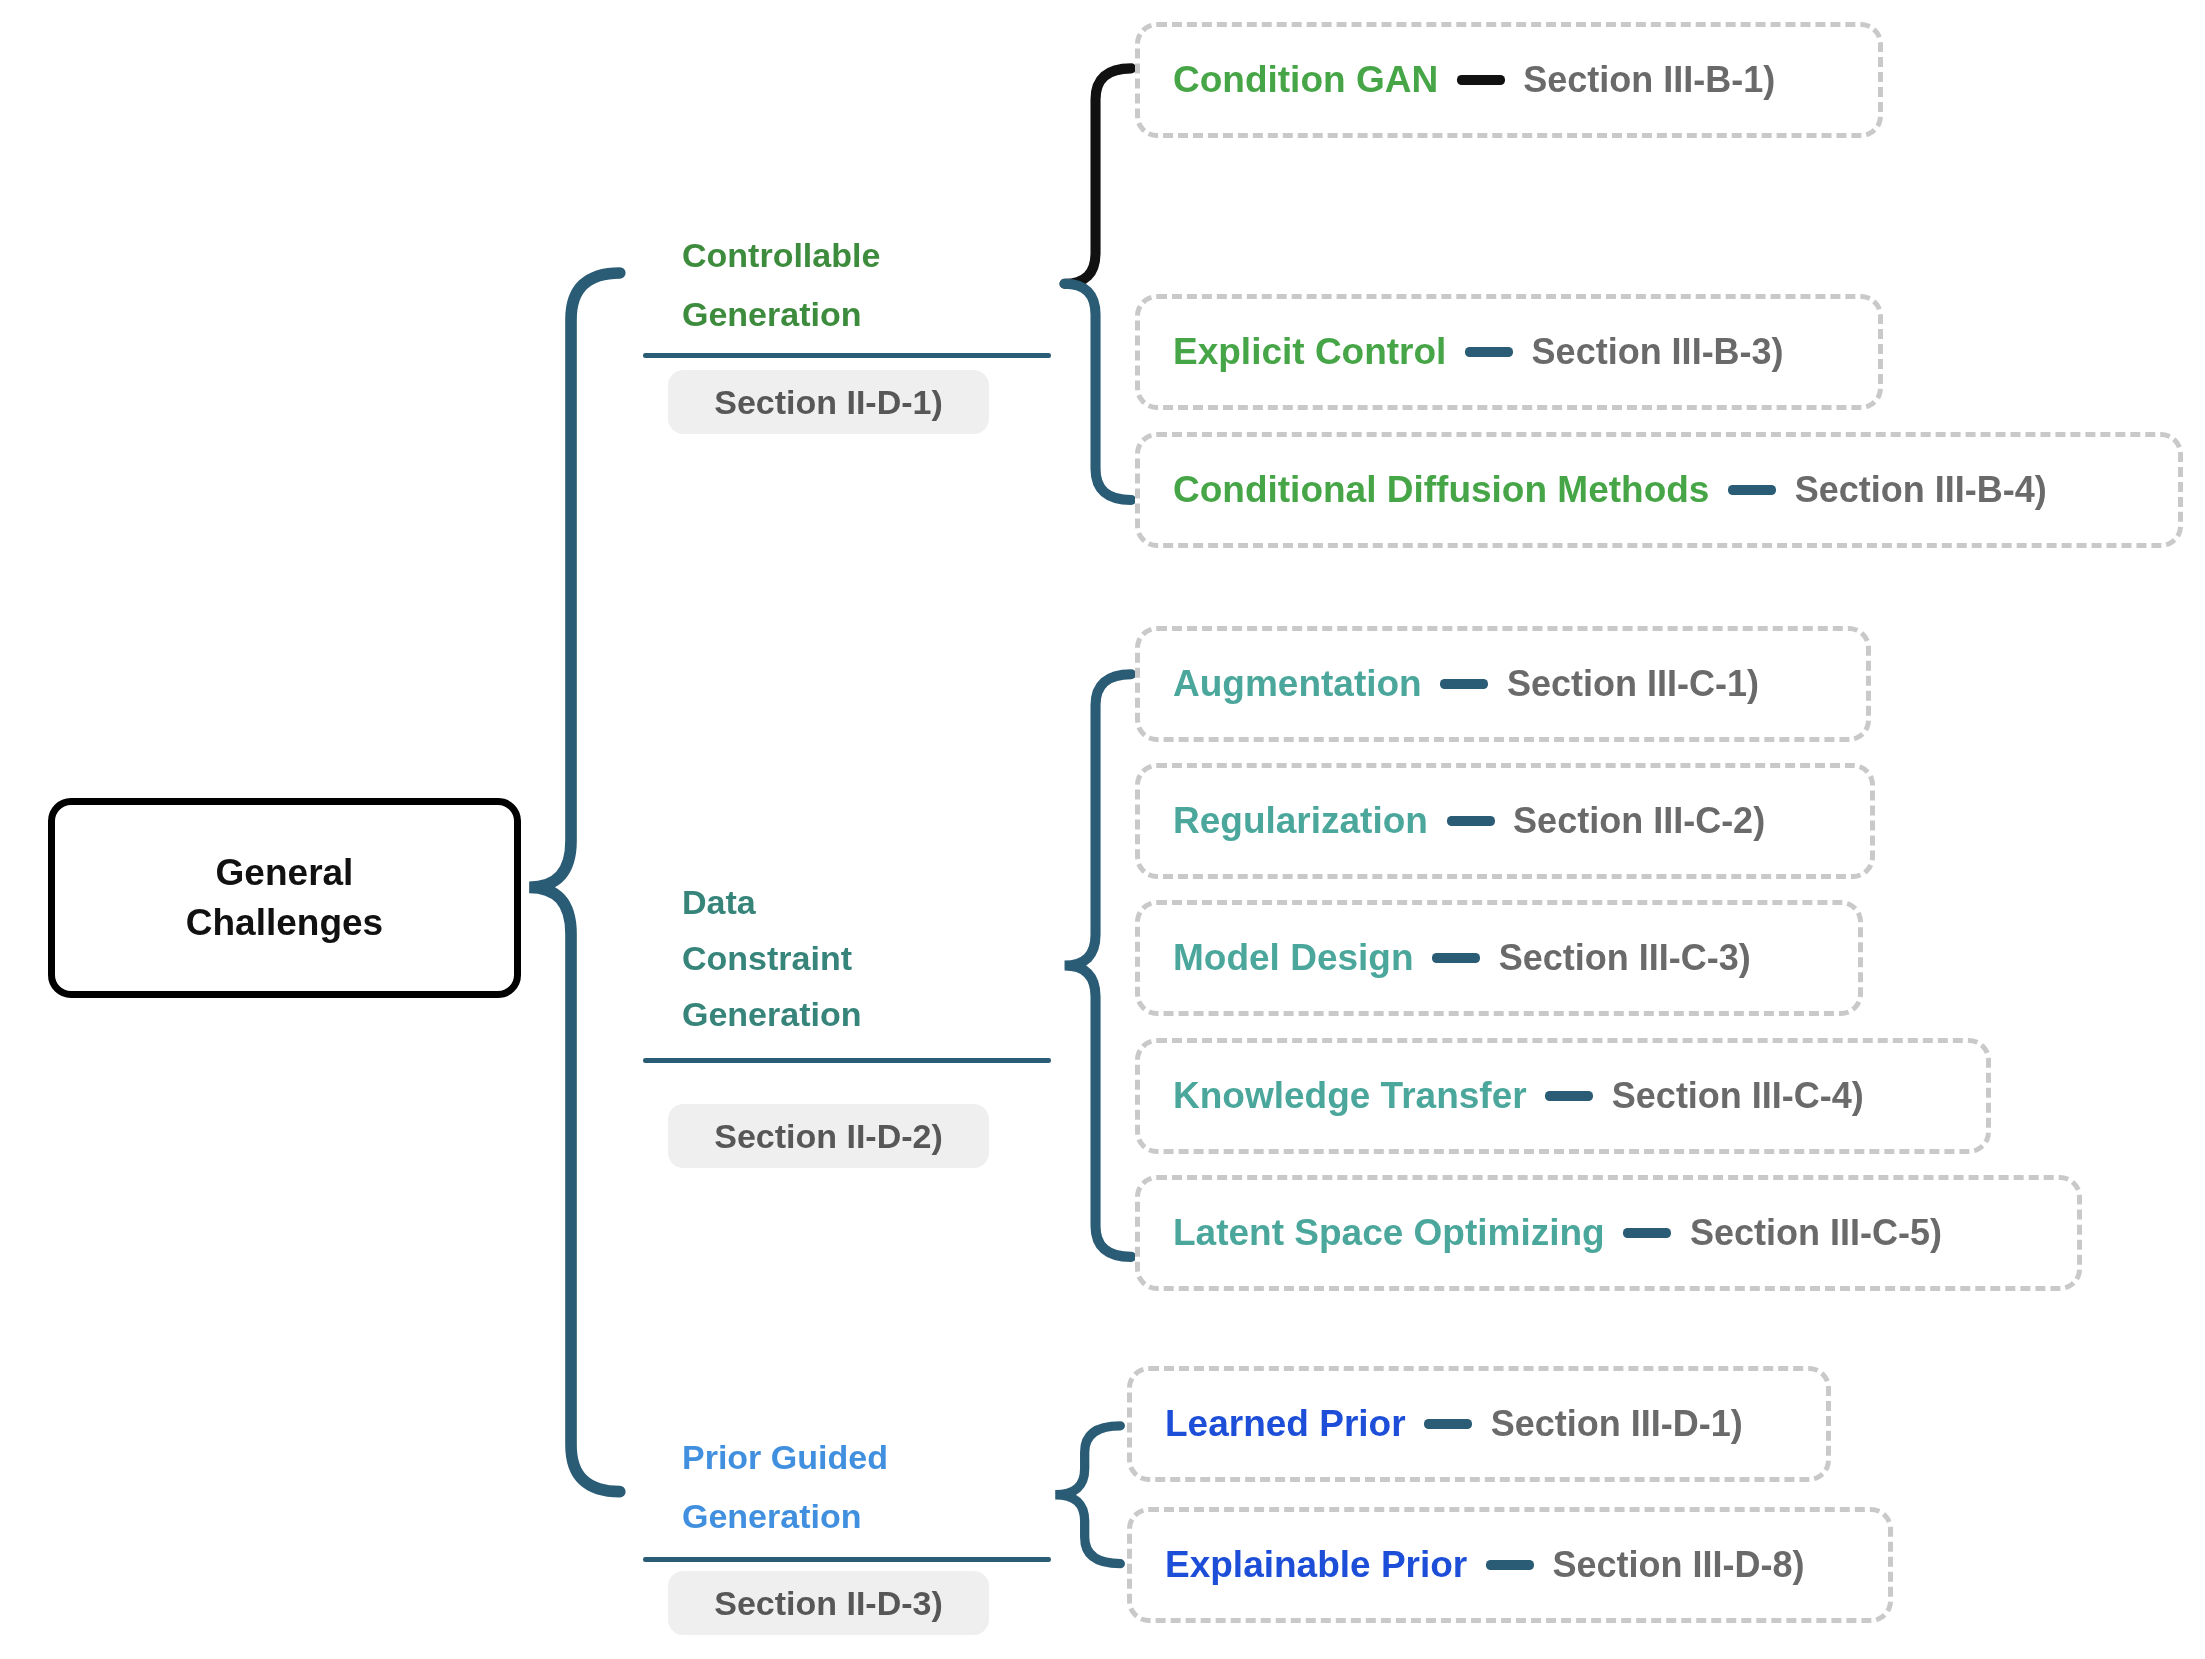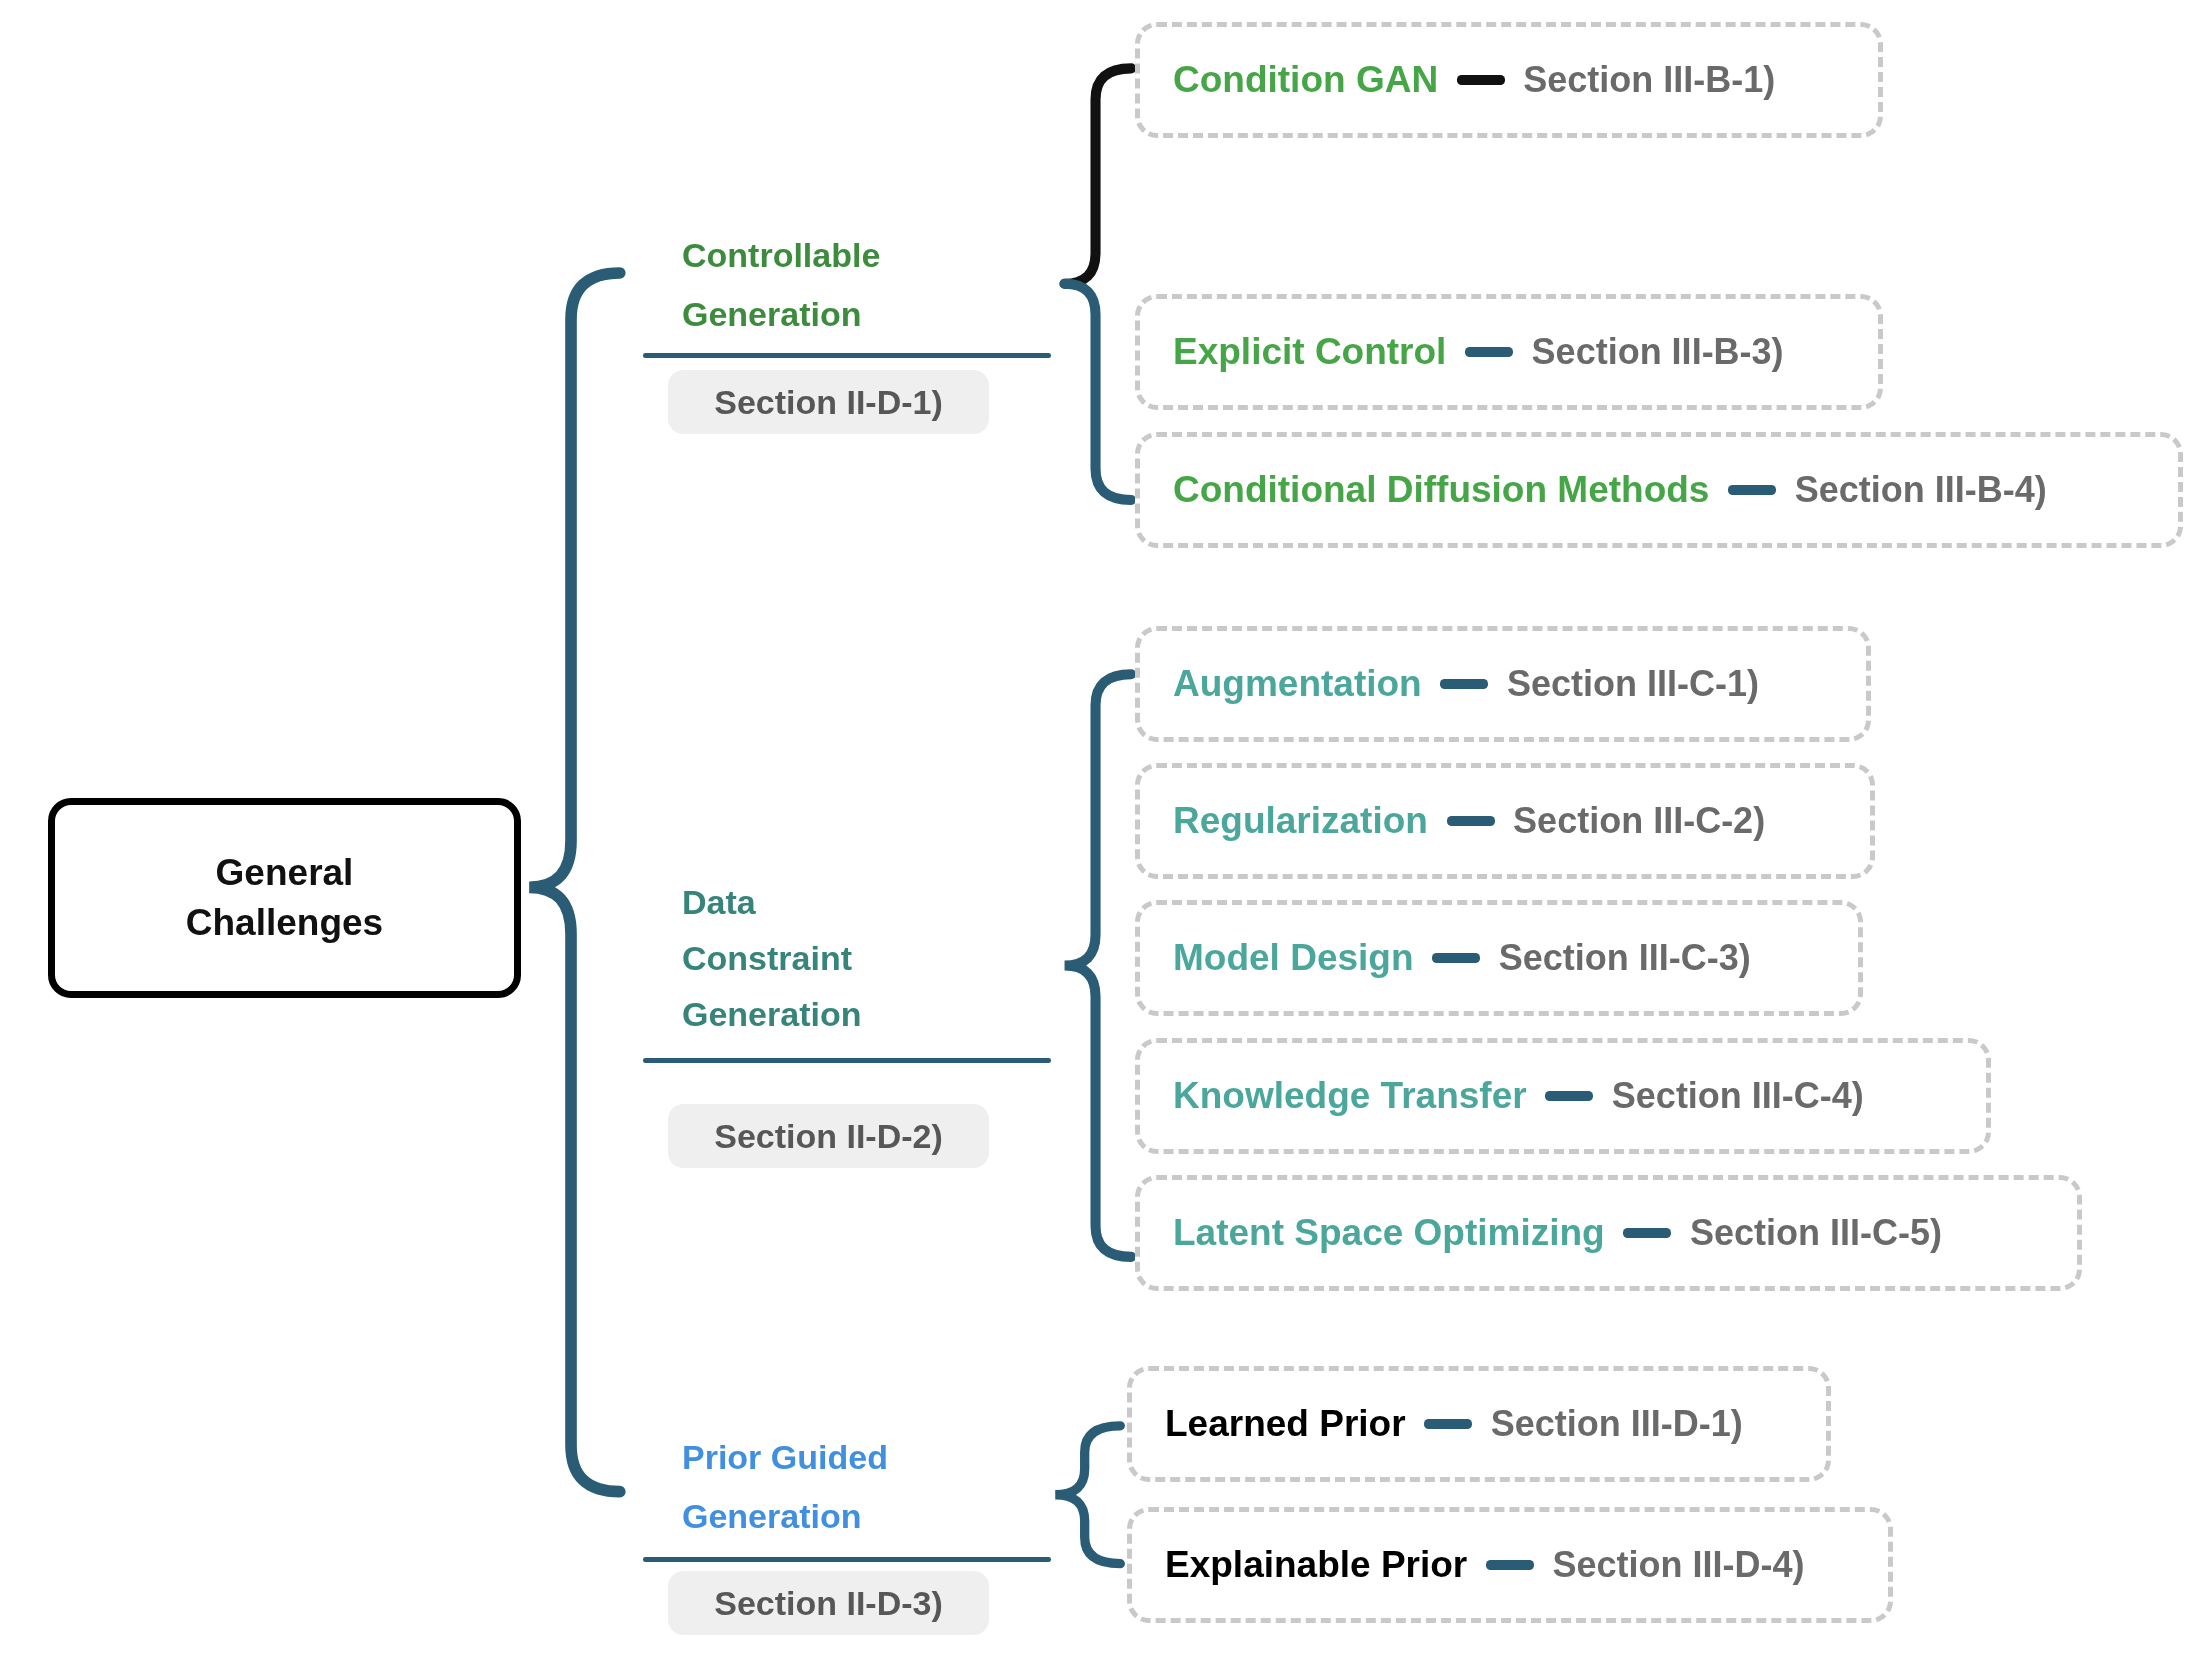--- a/index.html
+++ b/index.html
@@ -26,21 +26,21 @@
   }
   .badge span{font-size:34px;font-weight:bold;color:#575757;white-space:nowrap;}
   .leaf{
     position:absolute;height:116px;border:5.4px dashed #c9c9c9;border-radius:22px;
     background:#ffffff;display:flex;align-items:center;box-sizing:border-box;
     padding-left:33px;padding-right:23px;
   }
   .leaf-label{font-size:37px;font-weight:bold;white-space:nowrap;}
   .g1-leaf .leaf-label{color:#46a546;}
   .g2-leaf .leaf-label{color:#4ba79b;}
-  .g3-leaf .leaf-label{color:#000000;}
+  .g3-leaf .leaf-label{color:#1d4ed8;}
   .dash{width:48px;height:9.3px;border-radius:4.6px;background:#2b5c75;margin:0 18.6px;flex:0 0 auto;}
   .dash-black{background:#111111;}
   .leaf-section{font-size:36px;font-weight:bold;color:#6a6a6a;white-space:nowrap;}
 </style>
 </head>
 <body>
 
 <div class="stage">
 
   <svg class="braces" viewBox="0 0 2846 2142">
@@ -132,17 +132,17 @@
   </div>
 
   <div class="leaf g3-leaf" style="left:1127px;top:1366px;width:704px;">
     <span class="leaf-label">Learned Prior</span>
     <span class="dash"></span>
     <span class="leaf-section">Section III-D-1)</span>
   </div>
   <div class="leaf g3-leaf" style="left:1127px;top:1507px;width:766px;">
     <span class="leaf-label">Explainable Prior</span>
     <span class="dash"></span>
-    <span class="leaf-section">Section III-D-4)</span>
+    <span class="leaf-section">Section III-D-8)</span>
   </div>
 
 </div>
 
 
 </body></html>

